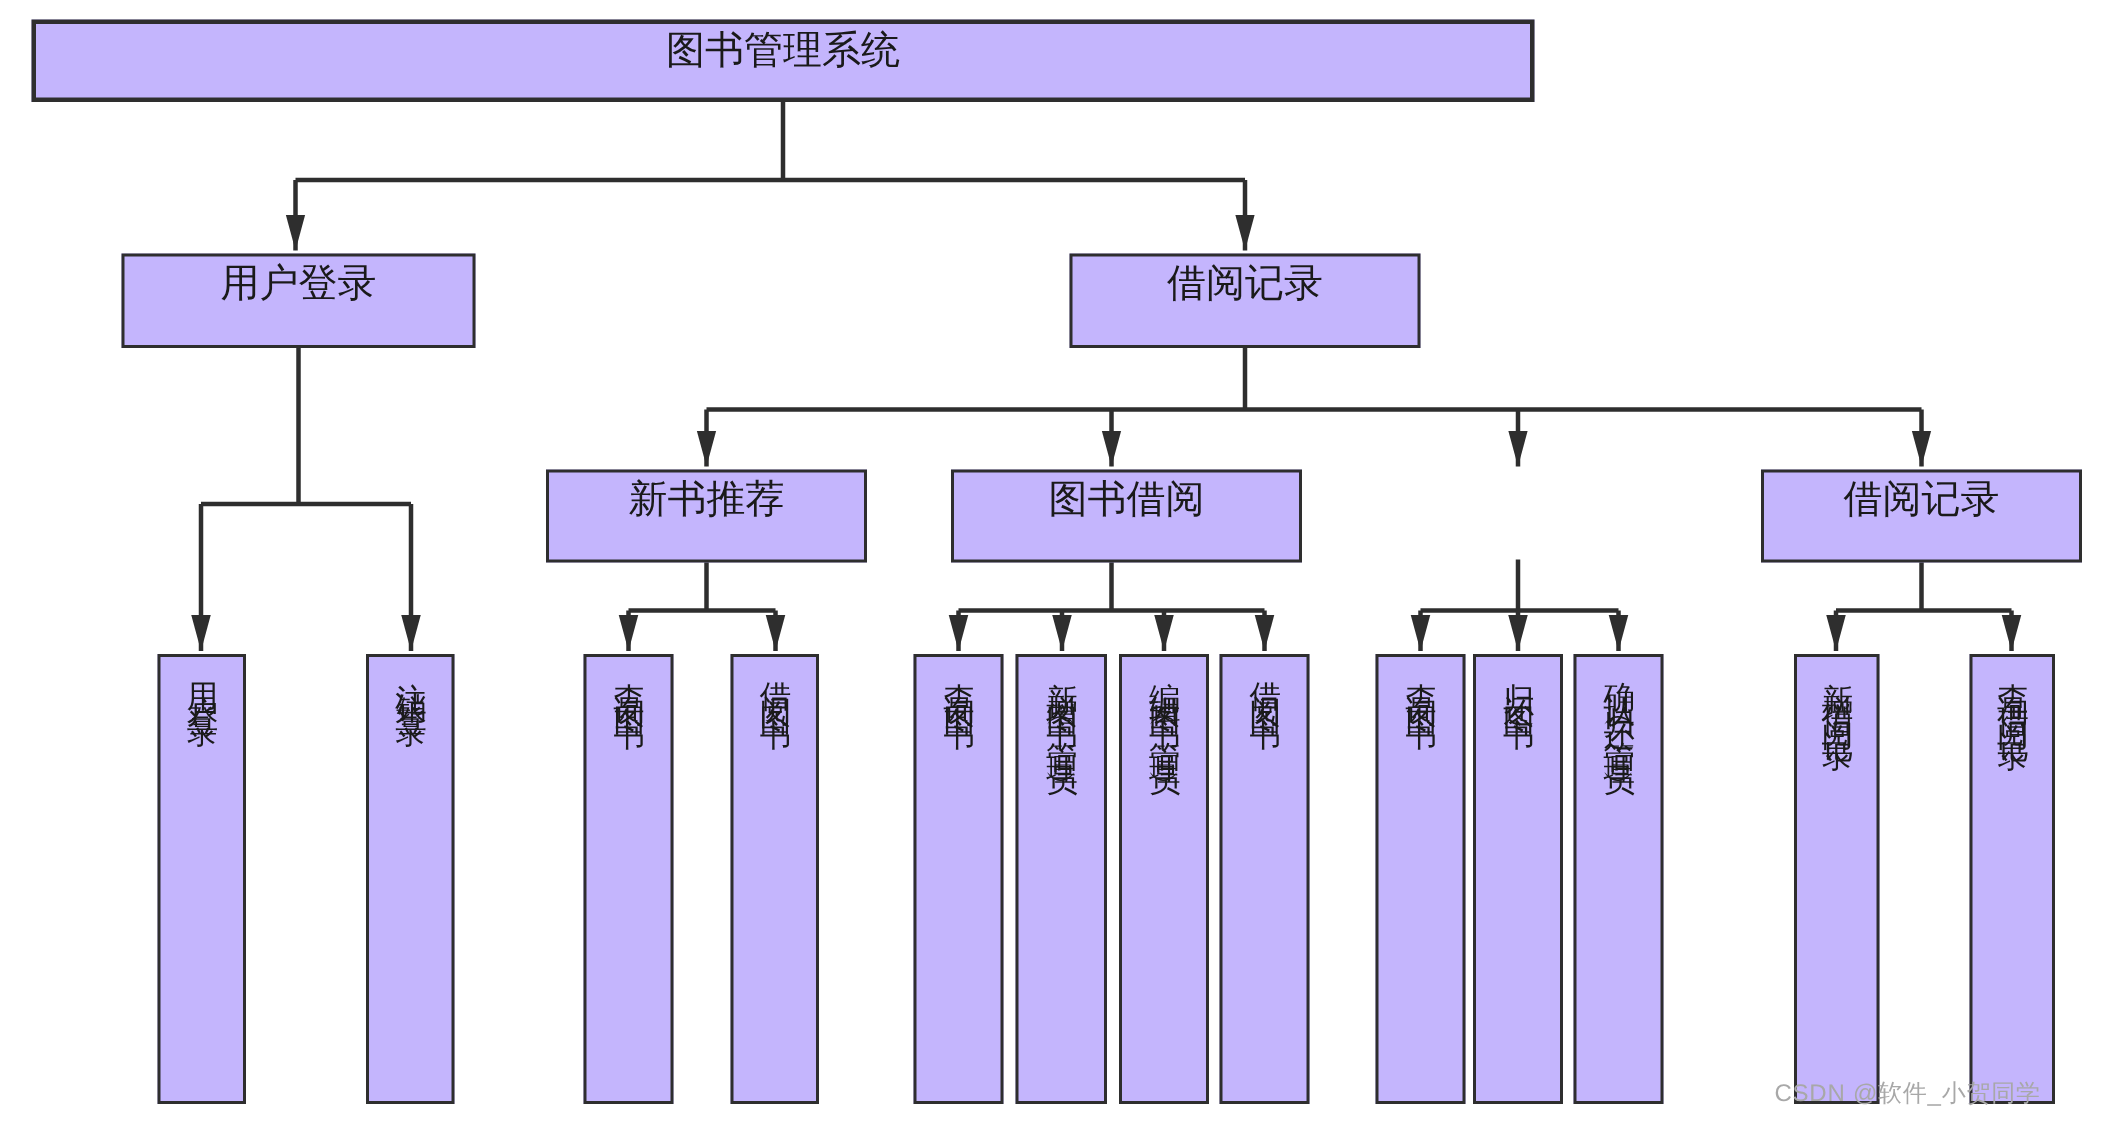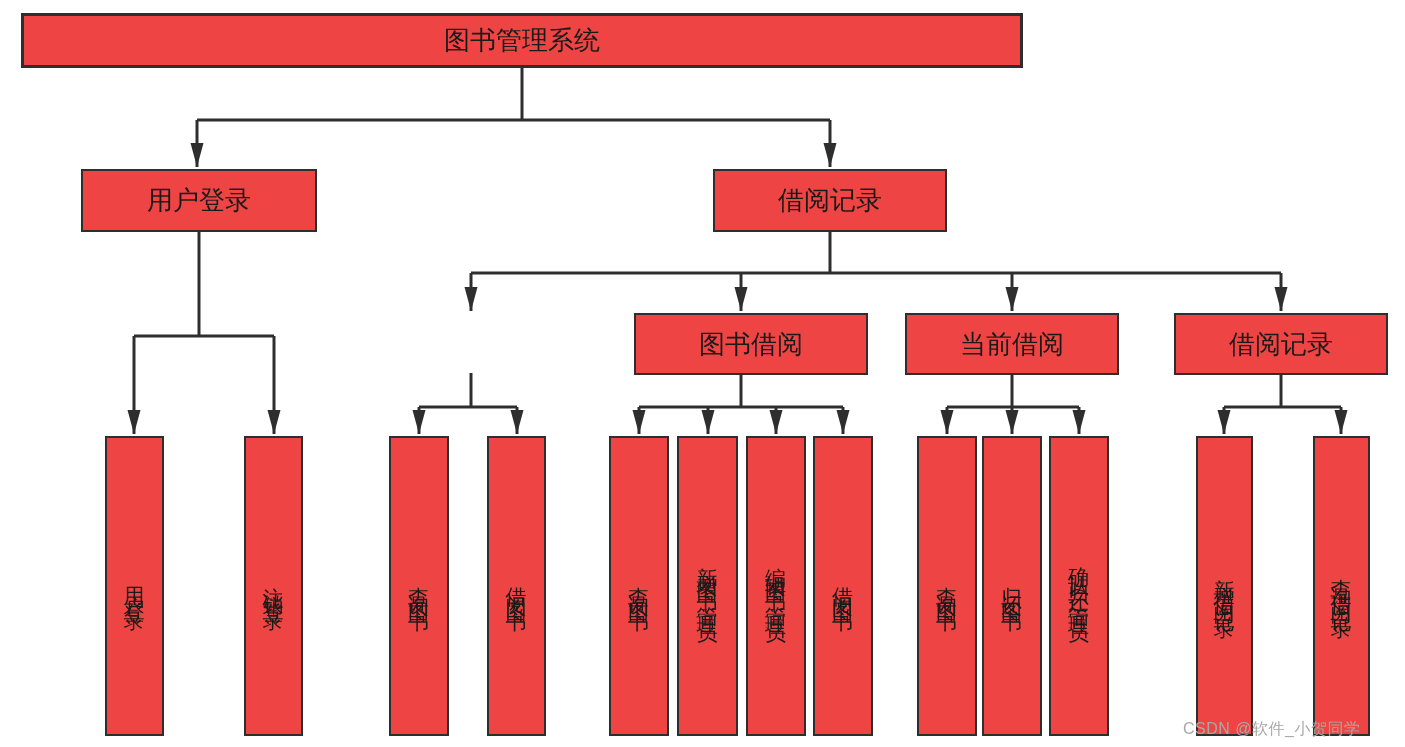--- a/index.html
+++ b/index.html
@@ -15,23 +15,23 @@
     font-family:"Liberation Sans","DejaVu Sans",sans-serif;
     overflow:hidden;
   }
   #stage{position:relative;width:1405px;height:747px;}
   svg.connectors{position:absolute;left:0;top:0;z-index:0;}
   .conn{fill:none;stroke:var(--line);stroke-width:3;}
   .arrowhead{fill:var(--line);stroke:none;}
   .node{
     position:absolute;
     box-sizing:border-box;
-    background:#ef4444;
+    background:#c4b5fd;
     border:2px solid var(--line);
-    display:flex;align-items:center;justify-content:center;
+    display:flex;align-items:flex-start;justify-content:center;
     color:var(--text);
     z-index:1;
   }
   .node.root{border-width:3px;font-size:26px;}
   .node.l2,.node.l3{font-size:26px;}
   .node.leaf{font-size:21px;}
   .vtext{
     writing-mode:vertical-rl;
     letter-spacing:8px;
     line-height:1.1;
@@ -116,25 +116,25 @@
     <span class="hlabel">图书管理系统</span>
   </div>
 
   <div class="node l2" style="left:81px;top:169px;width:236px;height:63px">
     <span class="hlabel">用户登录</span>
   </div>
   <div class="node l2" style="left:713px;top:169px;width:234px;height:63px">
     <span class="hlabel">借阅记录</span>
   </div>
 
+  <div class="node l3" style="left:364px;top:313px;width:214px;height:62px">
+    <span class="hlabel">新书推荐</span>
+  </div>
   <div class="node l3" style="left:634px;top:313px;width:234px;height:62px">
     <span class="hlabel">图书借阅</span>
-  </div>
-  <div class="node l3" style="left:905px;top:313px;width:214px;height:62px">
-    <span class="hlabel">当前借阅</span>
   </div>
   <div class="node l3" style="left:1174px;top:313px;width:214px;height:62px">
     <span class="hlabel">借阅记录</span>
   </div>
 
   <div class="node leaf" style="left:105px;top:436px;width:59px;height:300px">
     <span class="vtext">用户登录</span>
   </div>
   <div class="node leaf" style="left:244px;top:436px;width:59px;height:300px">
     <span class="vtext">注销登录</span>

